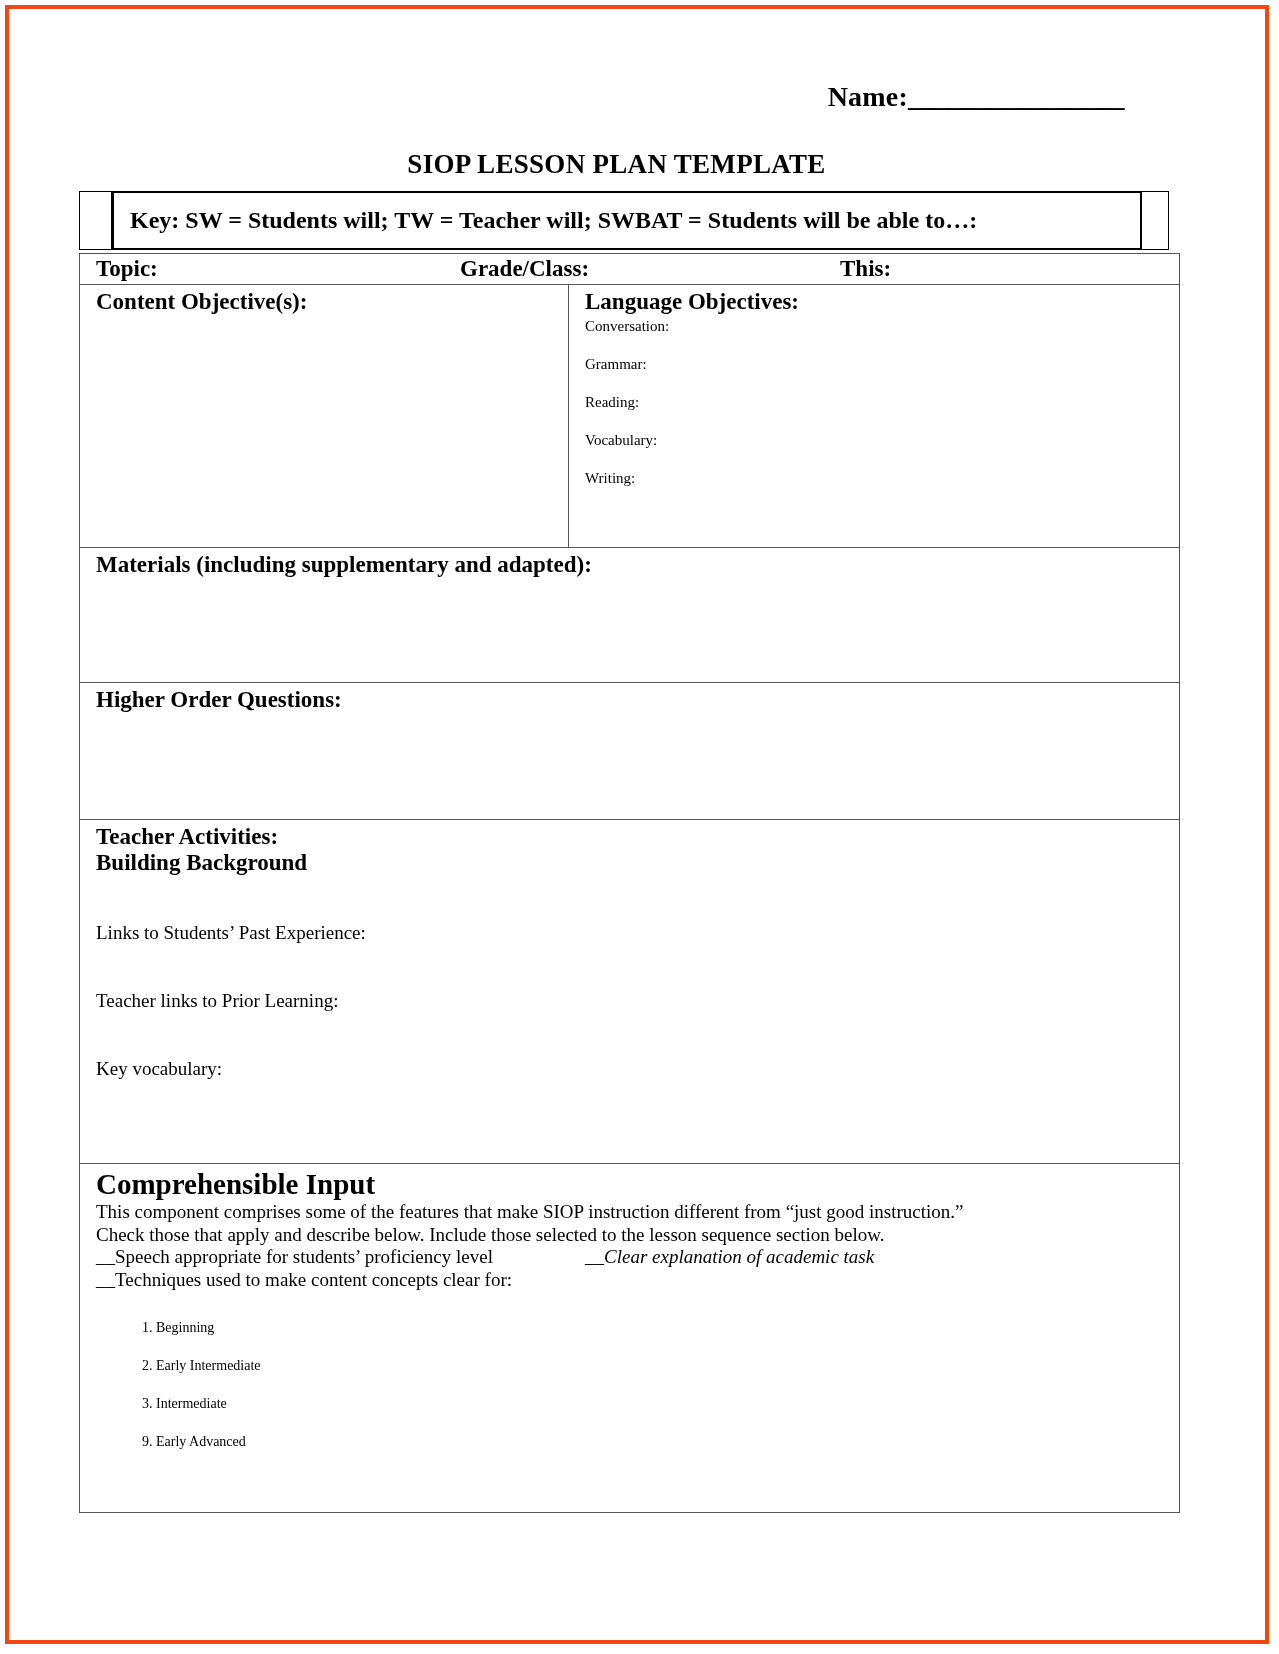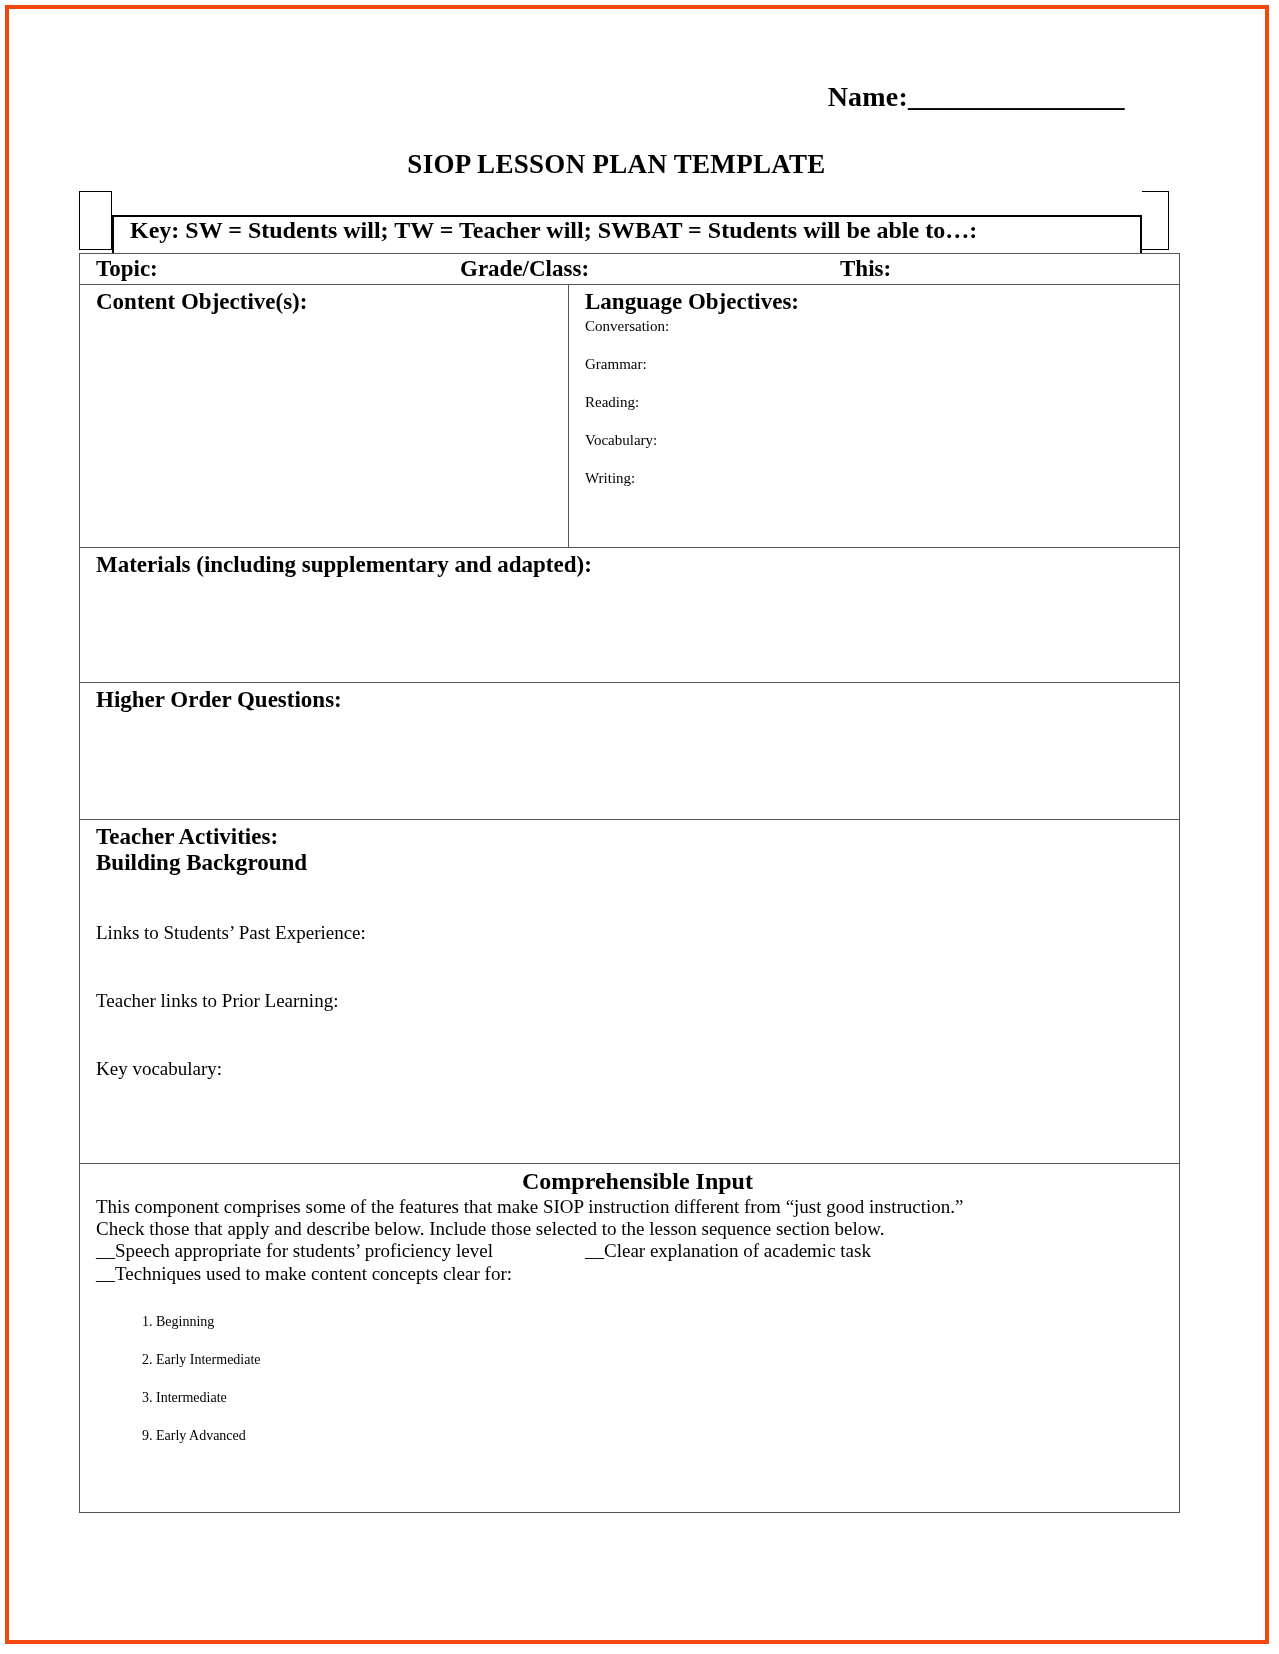--- a/index.html
+++ b/index.html
@@ -83,23 +83,22 @@
     background: #fff;
   }
   .key-main {
     position: absolute;
     left: 33px; top: 0;
     width: 1030px; height: 59px;
     border: 2px solid #000;
     box-sizing: border-box;
     background: #fff;
     display: flex;
-    align-items: flex-start;
+    align-items: center;
     padding-left: 16px;
-    margin-top: 24px;
   }
   .key-main span {
     font-size: 24px;
     font-weight: bold;
     white-space: nowrap;
     letter-spacing: 0px;
   }
   .key-stub-right {
     position: absolute;
     left: 1063px; top: 0;
@@ -161,41 +160,41 @@
   .lang-sub.first { margin-top: 4px; }
 
   
   .bb-sub {
     font-size: 19px;
     margin-top: 46px;
   }
 
   
   .ci-title {
-    font-size: 24px;
+    font-size: 29px;
     font-weight: bold;
     line-height: 1.15;
-    text-align: center;
   }
   .ci-line {
     font-size: 19px;
     line-height: 1.18;
     white-space: nowrap;
   }
   .ci-check-row {
     position: relative;
     font-size: 19px;
     line-height: 1.18;
     height: 23px;
   }
   .ci-check-row .c2 {
     position: absolute;
     left: 489px;
     top: 0;
     white-space: nowrap;
+    font-style: italic;
   }
   .ci-list {
     margin: 0;
     padding: 0;
     list-style: none;
   }
   .ci-list li {
     font-size: 14px;
     margin-left: 46px;
     margin-top: 22px;

